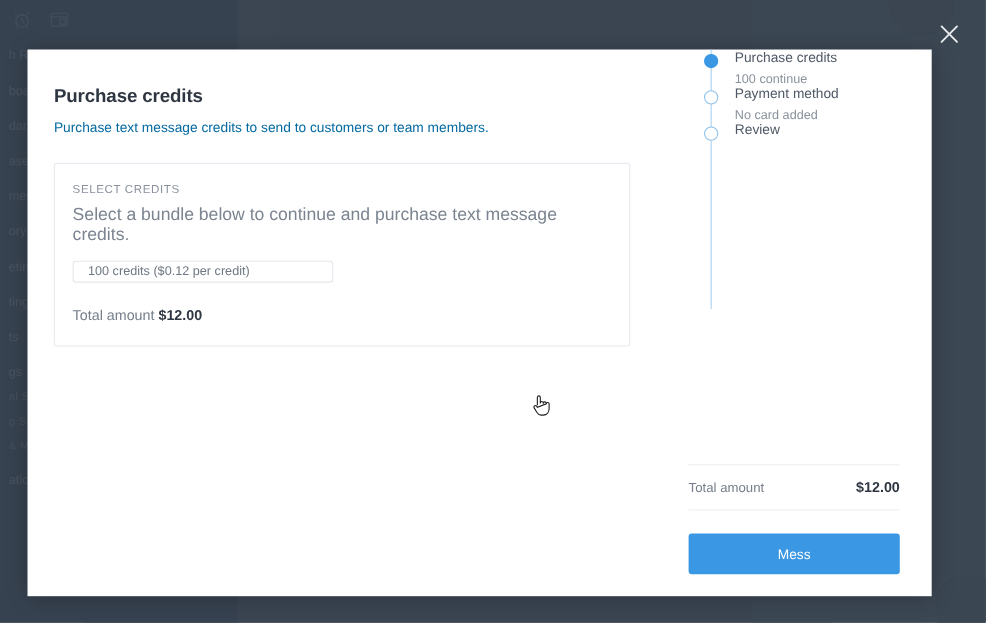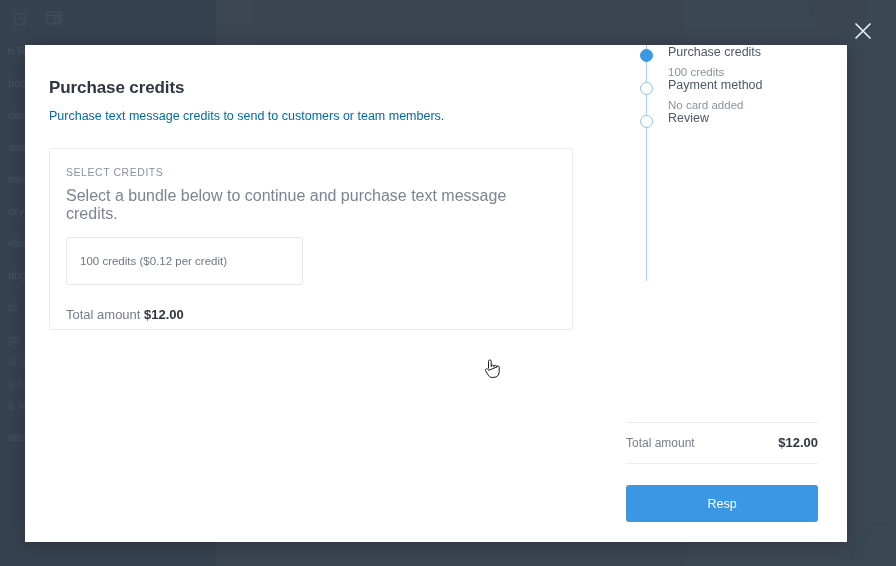--- a/index.html
+++ b/index.html
@@ -93,30 +93,30 @@
 
   #modal-title {
     font-size:17px; font-weight:bold; color:#2e3641; letter-spacing:-.1px;
   }
   #modal-subtitle {
     margin-top:11px; font-size:12.5px; color:#0369a1;
   }
 
   #credits-card {
     margin-top:25px; border:1px solid #e7eaee; border-radius:3px;
-    padding:17px 16px 7px 16px;
+    padding:17px 16px 20px 16px;
   }
   #credits-card-label {
     font-size:10.5px; letter-spacing:.55px; color:#8a929d;
   }
   #credits-card-desc {
     margin-top:9px; font-size:16px; color:#7b8490;
   }
   #bundle-option {
-    margin-top:14px; width:237px; height:48px;
+    margin-top:14px; width:237px; height:20px;
     border:1px solid #e3e7ec; border-radius:3px;
     display:flex; align-items:center; padding-left:13px;
     font-size:11.5px; color:#6f7883; cursor:pointer; background:#fff;
   }
   #card-total-row {
     margin-top:22px; font-size:13px; color:#757e8a;
   }
   #card-total-row b { color:#2e3641; font-weight:bold; }
 
   
@@ -241,41 +241,41 @@
   </div>
 
   <div id="modal-side">
 
     <div id="stepper">
       <div id="stepper-line"></div>
 
       <div class="step active">
         <span class="step-dot"></span>
         <div class="step-label">Purchase credits</div>
-        <div class="step-sub">100 credits</div>
+        <div class="step-sub">100 continue</div>
       </div>
 
       <div class="step">
         <span class="step-dot"></span>
         <div class="step-label">Payment method</div>
         <div class="step-sub">No card added</div>
       </div>
 
       <div class="step">
         <span class="step-dot"></span>
         <div class="step-label">Review</div>
       </div>
     </div>
 
     <div id="side-total">
       <span id="side-total-label">Total amount</span>
       <span id="side-total-value">$12.00</span>
     </div>
 
-    <button id="next-button">Resp</button>
+    <button id="next-button">Mess</button>
   </div>
 </div>
 
 <div id="mouse-cursor">
   <svg width="20" height="24" viewBox="0 0 20 24">
     <path d="M5.5 11.5V4.3c0-.8.6-1.4 1.3-1.4.8 0 1.4.6 1.4 1.4v5.6
              m0-.6c0-.8.6-1.3 1.3-1.3.8 0 1.4.5 1.4 1.3v.8
              m0-.5c0-.8.6-1.3 1.3-1.3.8 0 1.4.5 1.4 1.3v1
              m0-.5c0-.7.6-1.2 1.3-1.2.7 0 1.3.5 1.3 1.2v4.6
              c0 3.4-2.2 5.7-5.3 5.7H9c-2 0-3-1-4-2.6l-2.4-4

